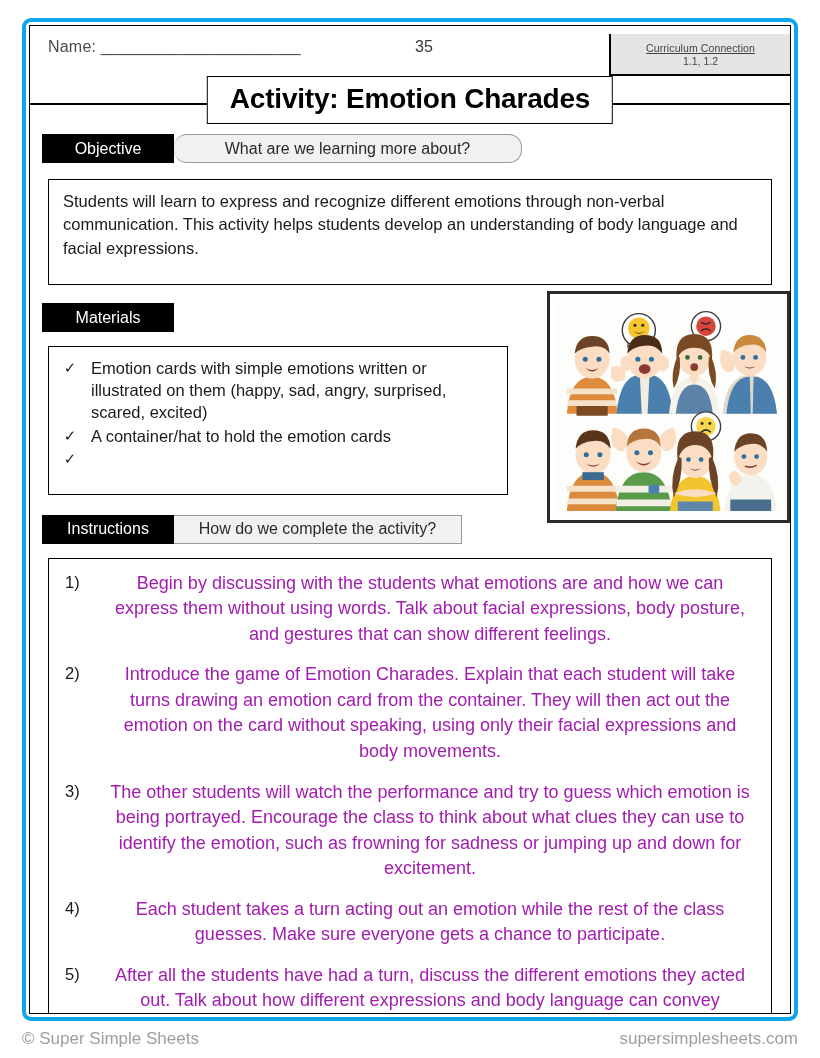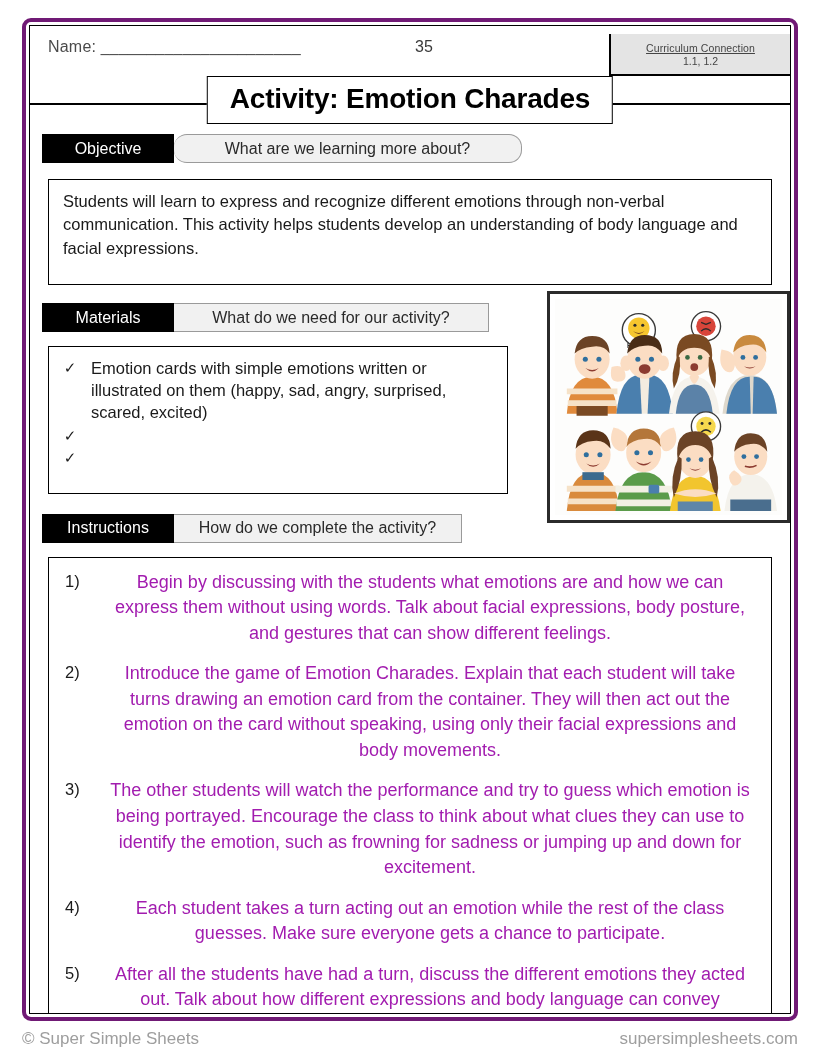--- a/index.html
+++ b/index.html
@@ -17,21 +17,21 @@
     width: 820px;
     height: 1058px;
     background: #ffffff;
     padding: 18px 22px 0 22px;
   }
 
   .outer-frame {
     position: relative;
     width: 776px;
     height: 1003px;
-    border: 4px solid #701a75;
+    border: 4px solid #0ea5e9;
     border-radius: 9px;
     background: #ffffff;
     padding: 3px;
   }
 
   .inner-frame {
     position: relative;
     width: 100%;
     height: 100%;
     border: 1.5px solid #000000;
@@ -304,31 +304,31 @@
       </div>
 
       <div class="content-box objective-box">
         <div class="objective-text">Students will learn to express and recognize different emotions through non-verbal communication. This activity helps students develop an understanding of body language and facial expressions.</div>
       </div>
 
       <div class="materials-row">
 
         <div class="section-head">
           <div class="section-label">Materials</div>
-          <div class="section-question mid">What do we need for our activity?</div>
         </div>
 
         <div class="content-box materials-box">
           <ul class="materials-list">
             <li>
               <span class="check-icon">✓</span>
               <span>Emotion cards with simple emotions written or illustrated on them (happy, sad, angry, surprised, scared, excited)</span>
             </li>
             <li>
               <span class="check-icon">✓</span>
+              <span>A container/hat to hold the emotion cards</span>
             </li>
             <li>
               <span class="check-icon">✓</span>
             </li>
           </ul>
         </div>
 
         <div class="illustration">
           <svg viewBox="0 0 233 222" xmlns="http://www.w3.org/2000/svg">
             <rect width="233" height="222" fill="#fdfdfc"></rect>

